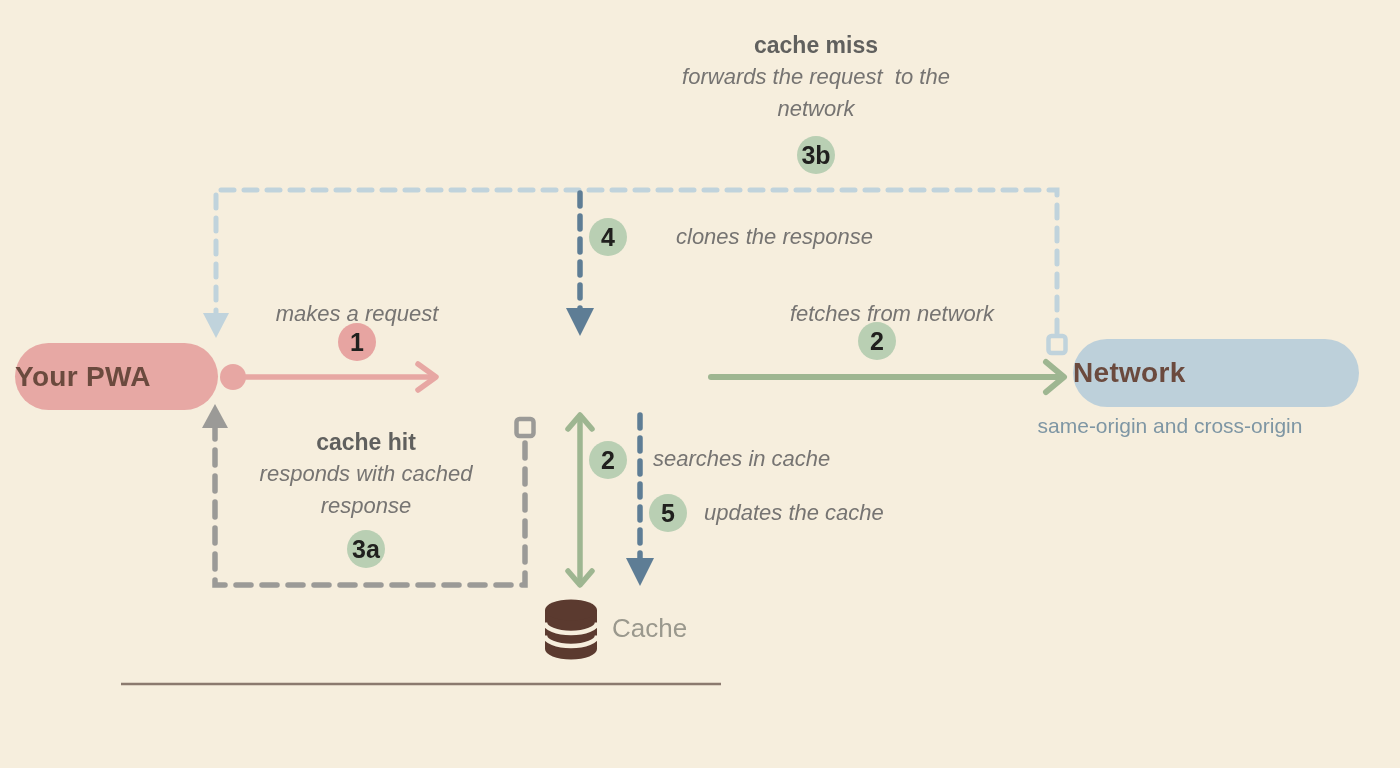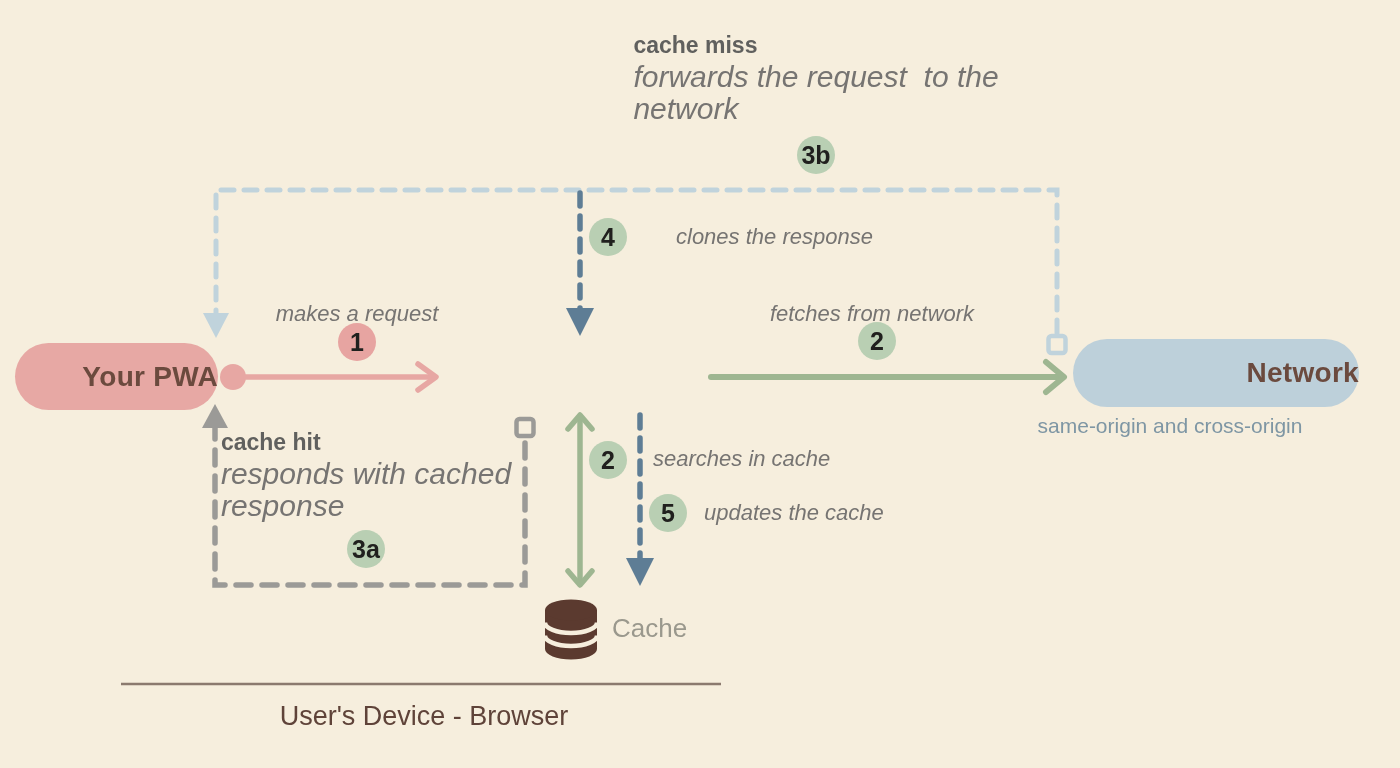--- a/index.html
+++ b/index.html
@@ -44,21 +44,21 @@
   .marker-square { fill: var(--background); stroke-width: 4.5; }
   .marker-square.blue { stroke: var(--dash-light-blue); }
   .marker-square.gray { stroke: var(--dash-gray); }
   .cache-icon-fill { fill: var(--cache-icon-brown); }
   .cache-icon-sep { stroke: var(--background); stroke-width: 4.5; fill: none; }
   .footer-line-stroke { stroke: var(--footer-line); stroke-width: 2.5; }
 
   
   .node {
     position: absolute;
-    display: flex; align-items: center; justify-content: flex-end;
+    display: flex; align-items: center; justify-content: flex-start;
     border-radius: 36px;
     color: var(--node-text);
     font-weight: bold;
     letter-spacing: 0.3px;
   }
   .node-pwa { left: 15px; top: 343px; width: 203px; height: 67px; background: var(--pwa-fill); font-size: 28px; }
   .node-sw  { left: 440px; top: 343px; width: 270px; height: 67px; background: var(--service-worker-fill); font-size: 25px; }
   .node-net { left: 1073px; top: 339px; width: 286px; height: 68px; background: var(--network-fill); font-size: 28px; }
 
   
@@ -75,24 +75,25 @@
   .lbl {
     position: absolute;
     color: var(--label-gray);
     font-style: italic;
     font-size: 22px;
     white-space: nowrap;
   }
   .lbl.centered { transform: translateX(-50%); margin-top: 12px; }
   .note {
     position: absolute;
+    text-align: center;
     transform: translateX(-50%);
   }
   .note-title { font-weight: bold; font-size: 23px; color: var(--label-bold-gray); line-height: 32px; }
-  .note-desc { font-style: italic; font-size: 30px; color: var(--label-gray); line-height: 32px; white-space: pre-wrap; }
+  .note-desc { font-style: italic; font-size: 22px; color: var(--label-gray); line-height: 32px; white-space: pre-wrap; }
   .net-sub {
     position: absolute;
     transform: translateX(-50%);
     color: var(--network-subtitle);
     font-size: 21px;
     white-space: nowrap;
   }
   .cache-lbl {
     position: absolute;
     color: var(--cache-label-gray);
@@ -155,21 +156,21 @@
     <div class="note-desc">network</div>
   </div>
   <div class="badge" style="left:797px; top:136px;">3b</div>
 
   <div class="badge" style="left:589px; top:218px;">4</div>
   <div class="lbl" style="left:640px; top:224px;margin-left:36px;">clones the response</div>
 
   <div class="lbl centered" style="left:357px; top:289px;">makes a request</div>
   <div class="badge pink" style="left:338px; top:323px;">1</div>
 
-  <div class="lbl centered" style="left:872px; top:289px;">fetches from network</div>
+  <div class="lbl centered" style="left:892px; top:289px;">fetches from network</div>
   <div class="badge" style="left:858px; top:322px;">2</div>
 
   <div class="node node-pwa">
     <span>Your PWA</span>
   </div>
   <div class="node node-net">
     <span>Network</span>
   </div>
   <div class="net-sub" style="left:1170px; top:414px;">same-origin and cross-origin</div>
 
@@ -181,15 +182,14 @@
   <div class="badge" style="left:347px; top:530px;">3a</div>
 
   <div class="badge" style="left:589px; top:441px;">2</div>
   <div class="lbl" style="left:653px; top:446px;">searches in cache</div>
 
   <div class="badge" style="left:649px; top:494px;">5</div>
   <div class="lbl" style="left:704px; top:500px;">updates the cache</div>
 
   <div class="cache-lbl" style="left:612px; top:613px;">Cache</div>
 
-  <div class="footer-lbl" style="left:424px; top:701px;">User's Device - Browser</div>
 
 </div>
 
 </body></html>

